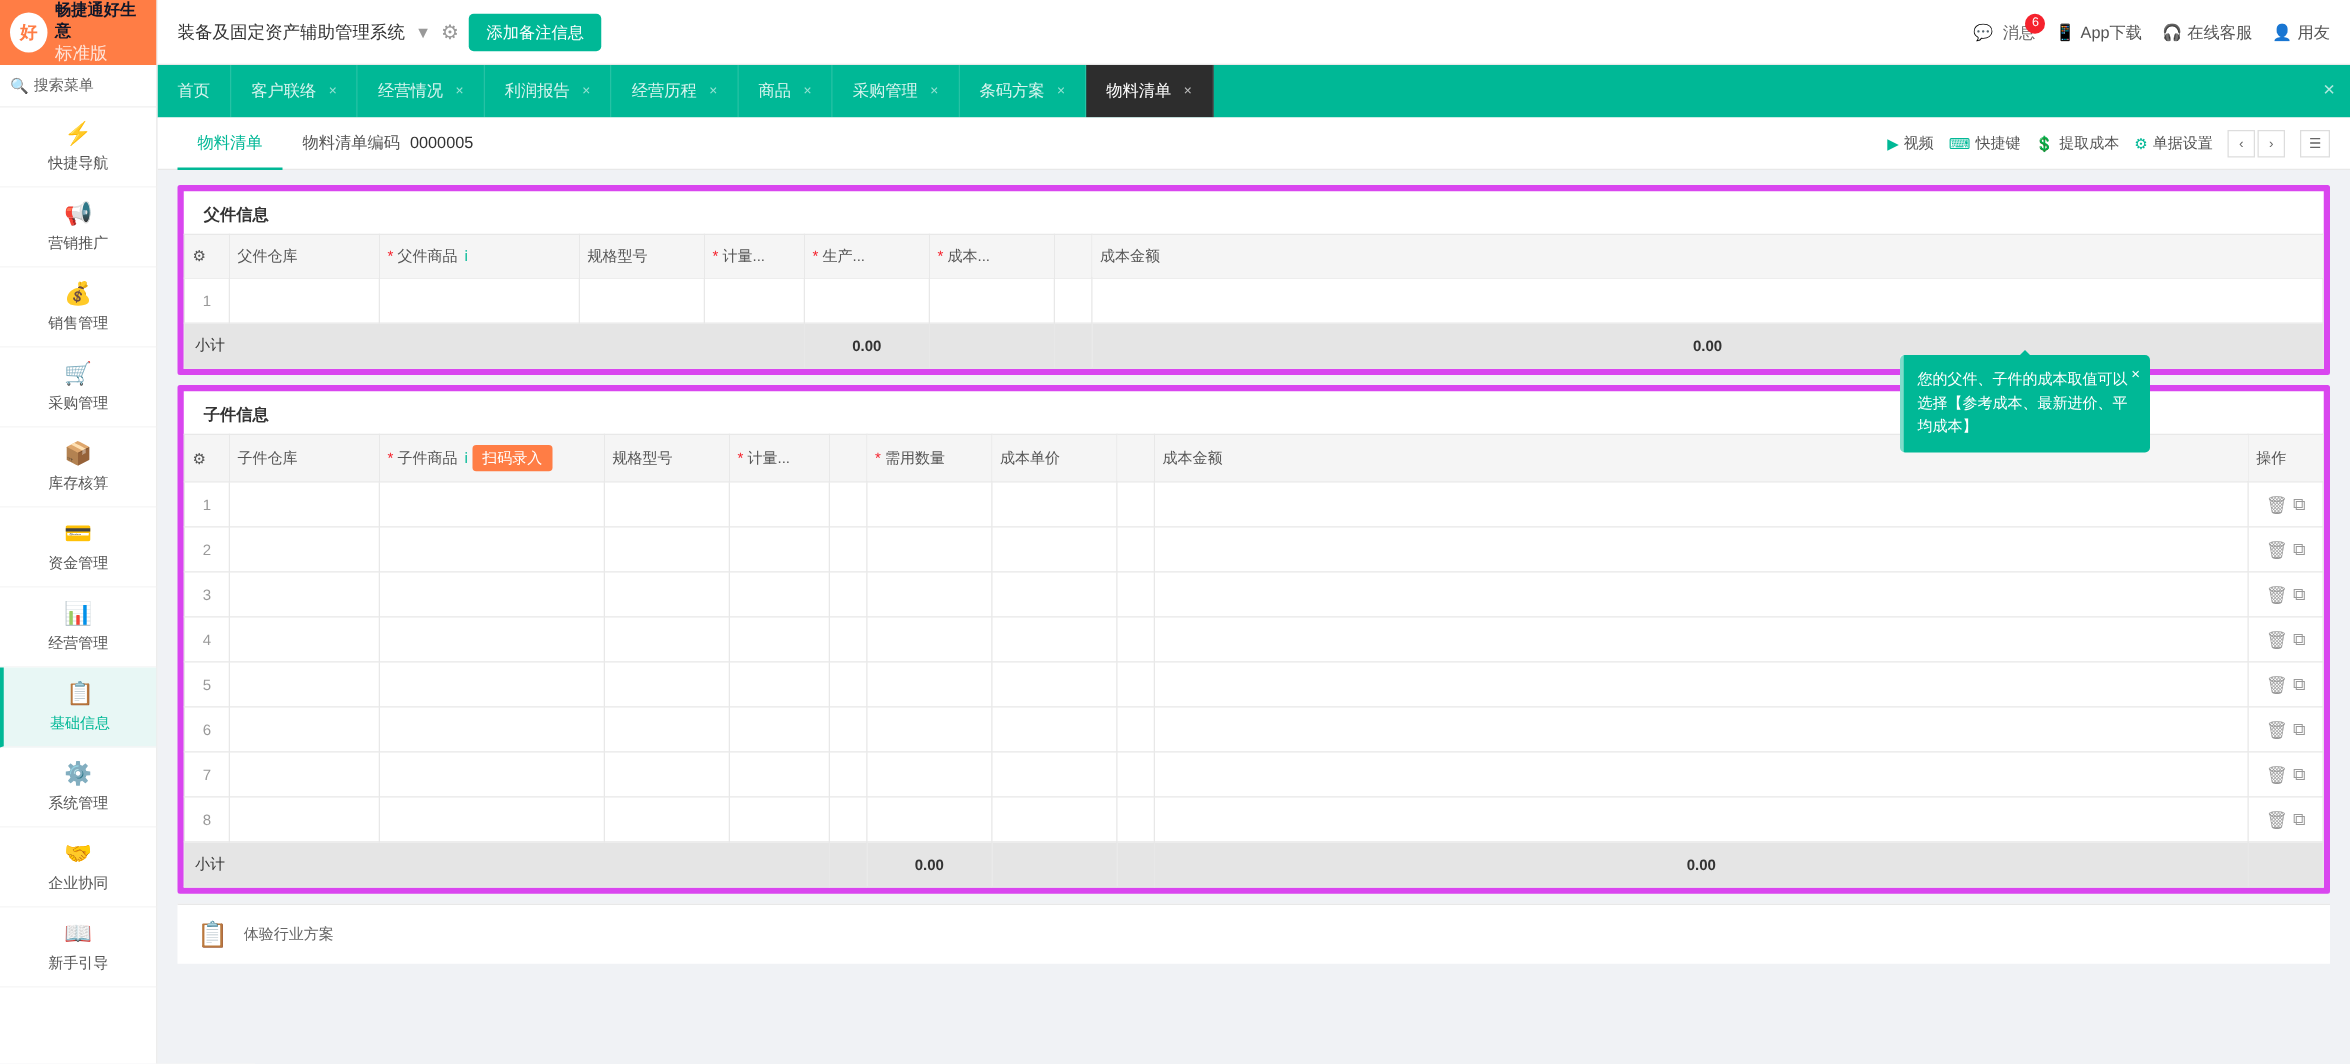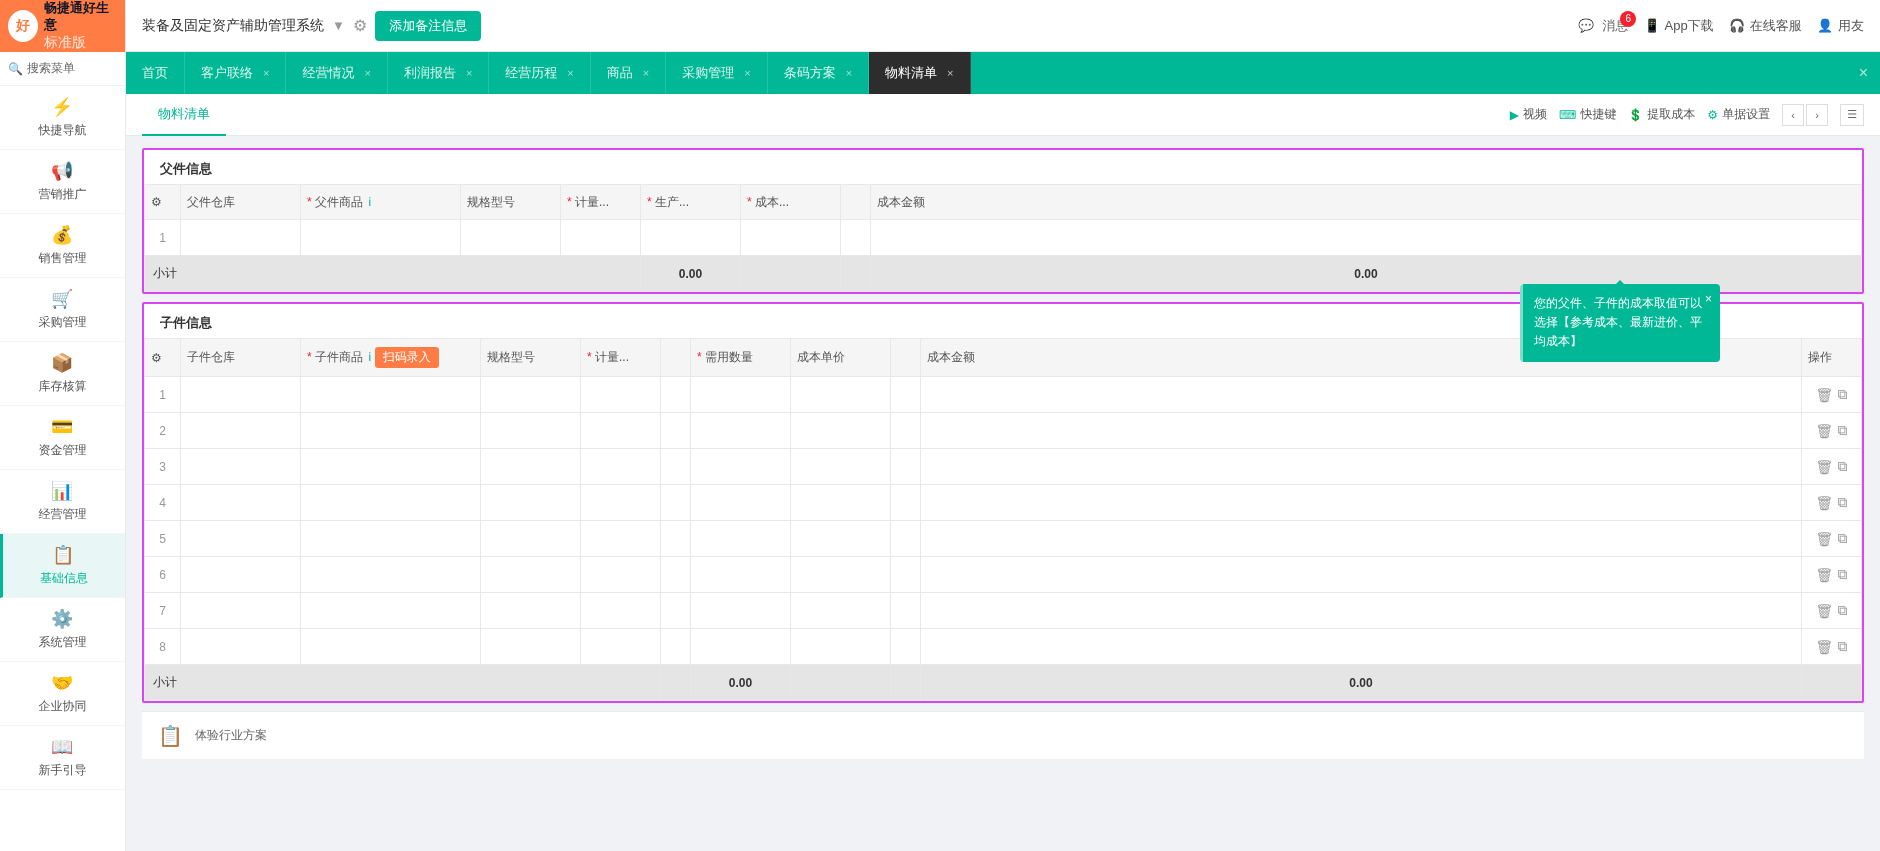--- a/index.html
+++ b/index.html
@@ -142,21 +142,21 @@
     .sub-tab-actions { margin-left: auto; display: flex; align-items: center; gap: 12px; color: #555; font-size: 12px; }
     .sub-tab-action { display: flex; align-items: center; gap: 4px; cursor: pointer; }
     .sub-tab-action .icon { color: #00b896; }
     .nav-arrows { display: flex; gap: 2px; }
     .nav-arrow { width: 22px; height: 22px; border: 1px solid #ddd; background: #fff; display: flex; align-items: center; justify-content: center; cursor: pointer; font-size: 11px; color: #666; }
 
     
     .page-body { padding: 12px 16px; flex: 1; }
 
     
-    .section { background: #fff; margin-bottom: 8px; border: 2px solid #d946ef; border-radius: 2px; }
+    .section { background: #fff; margin-bottom: 8px; border: 5px solid #d946ef; border-radius: 2px; }
     .section-title { font-size: 13px; font-weight: bold; color: #333; padding: 10px 16px 6px; }
 
     
     .data-table { width: 100%; border-collapse: collapse; font-size: 12px; }
     .data-table th {
       background: #f5f5f5;
       border: 1px solid #e8e8e8;
       padding: 8px 6px;
       font-weight: normal;
       color: #555;
@@ -370,20 +370,24 @@
       <span class="close-x">×</span>
     </div>
     <div class="nav-close-btn">×</div>
   </div>
 
   <div class="content">
 
     <div class="sub-tabs">
       <div class="sub-tab active">
         <span>物料清单</span>
+      </div>
+      <div class="sub-tab">
+        <span>物料清单编码</span>
+        <span class="sub-tab-code">0000005</span>
       </div>
       <div class="sub-tab-actions">
         <div class="sub-tab-action">
           <span class="icon" style="color:#00b896;">▶</span>
           <span>视频</span>
         </div>
         <div class="sub-tab-action">
           <span class="icon" style="color:#00b896;">⌨</span>
           <span>快捷键</span>
         </div>

